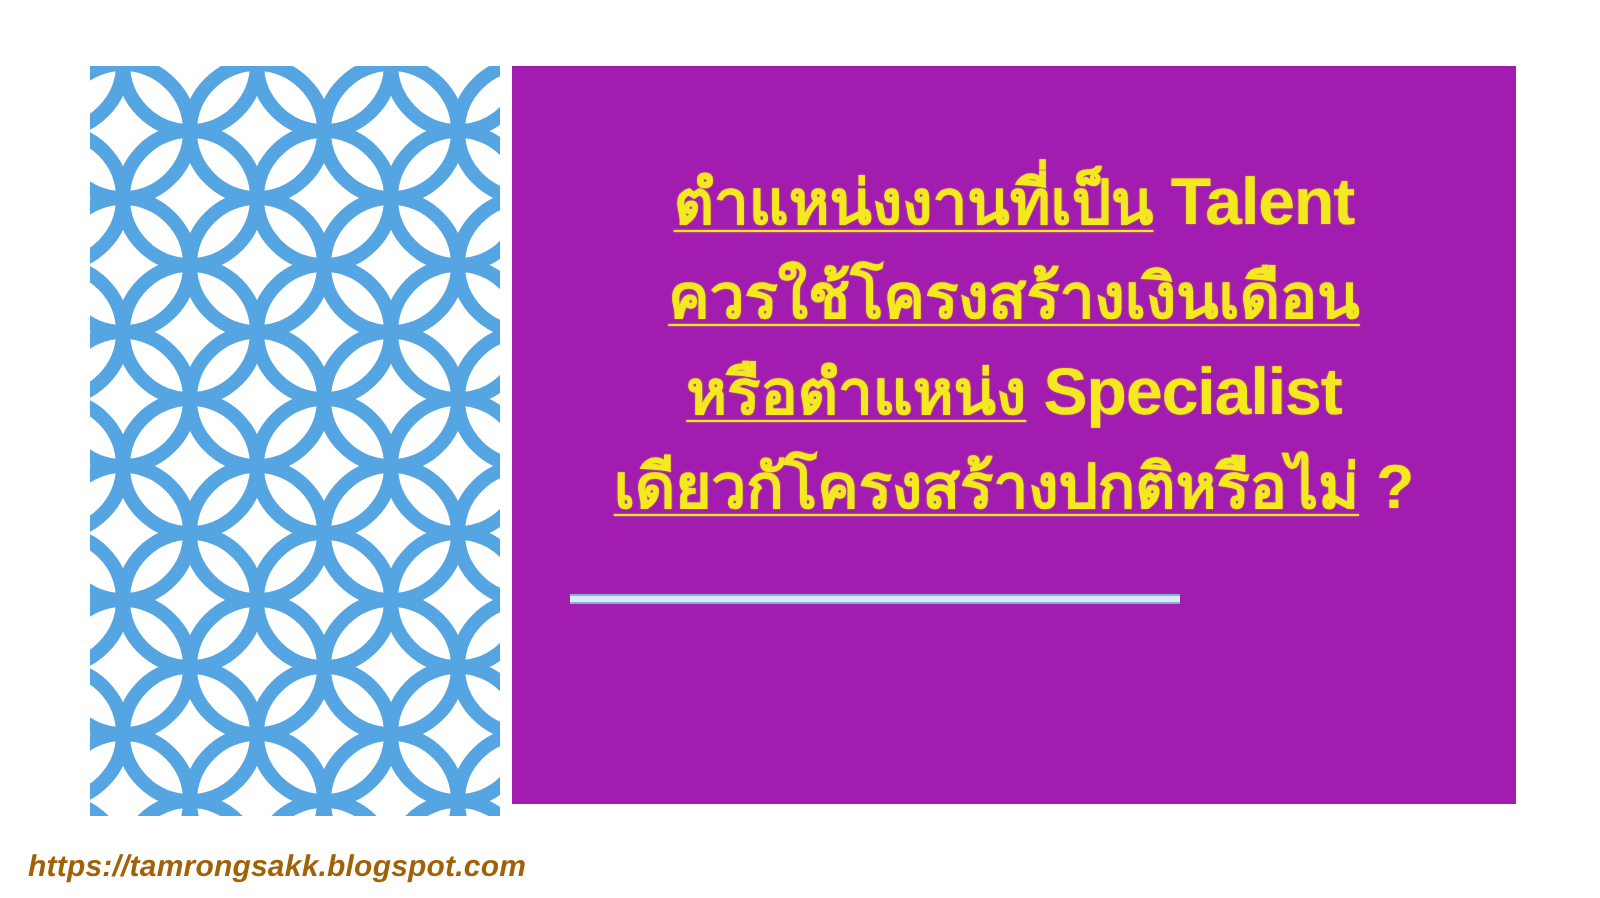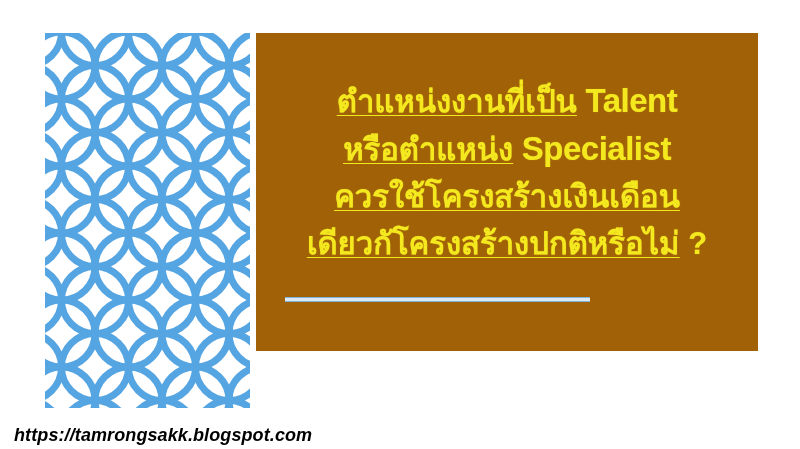--- a/index.html
+++ b/index.html
@@ -36,22 +36,22 @@
   #pattern-panel svg {
     display: block;
   }
 
   
   #blue-card {
     position: absolute;
     left: 256px;
     top: 33px;
     width: 502px;
-    height: 318px;
-    background: #a16207;
+    height: 369px;
+    background: #a21caf;
   }
 
   #headline-block {
     position: absolute;
     left: 0;
     top: 44px;
     width: 502px;
     text-align: center;
   }
 
@@ -94,23 +94,23 @@
     background: #dce9f2;
     border-top: 1px solid #7fb2dd;
     border-bottom: 1px solid #7fb2dd;
   }
 
   
   #source-url {
     position: absolute;
     left: 14px;
     top: 425px;
-    color: #000000;
+    color: #a16207;
     font-family: "Liberation Sans", sans-serif;
-    font-size: 18px;
+    font-size: 15px;
     font-style: italic;
     font-weight: bold;
     letter-spacing: 0.1px;
     white-space: nowrap;
   }
 </style>
 </head>
 <body>
 
 <div id="slide">
@@ -130,23 +130,23 @@
       <rect x="0" y="0" width="205" height="375" fill="url(#circLattice)"></rect>
     </svg>
   </div>
 
   <div id="blue-card">
 
     <div id="headline-block">
 
       <span class="headline-line"><span class="th">ตำแหน่งงานที่เป็น</span><span class="en"> Talent</span></span>
 
+      <span class="headline-line"><span class="th">ควรใช้โครงสร้างเงินเดือน</span></span>
+
       <span class="headline-line"><span class="th">หรือตำแหน่ง</span><span class="en"> Specialist</span></span>
-
-      <span class="headline-line"><span class="th">ควรใช้โครงสร้างเงินเดือน</span></span>
 
       <span class="headline-line"><span class="th">เดียวกัโครงสร้างปกติหรือไม่</span><span class="q"> ?</span></span>
 
     </div>
 
     <div id="divider-rule"></div>
 
   </div>
 
   <div id="source-url">https://tamrongsakk.blogspot.com</div>

